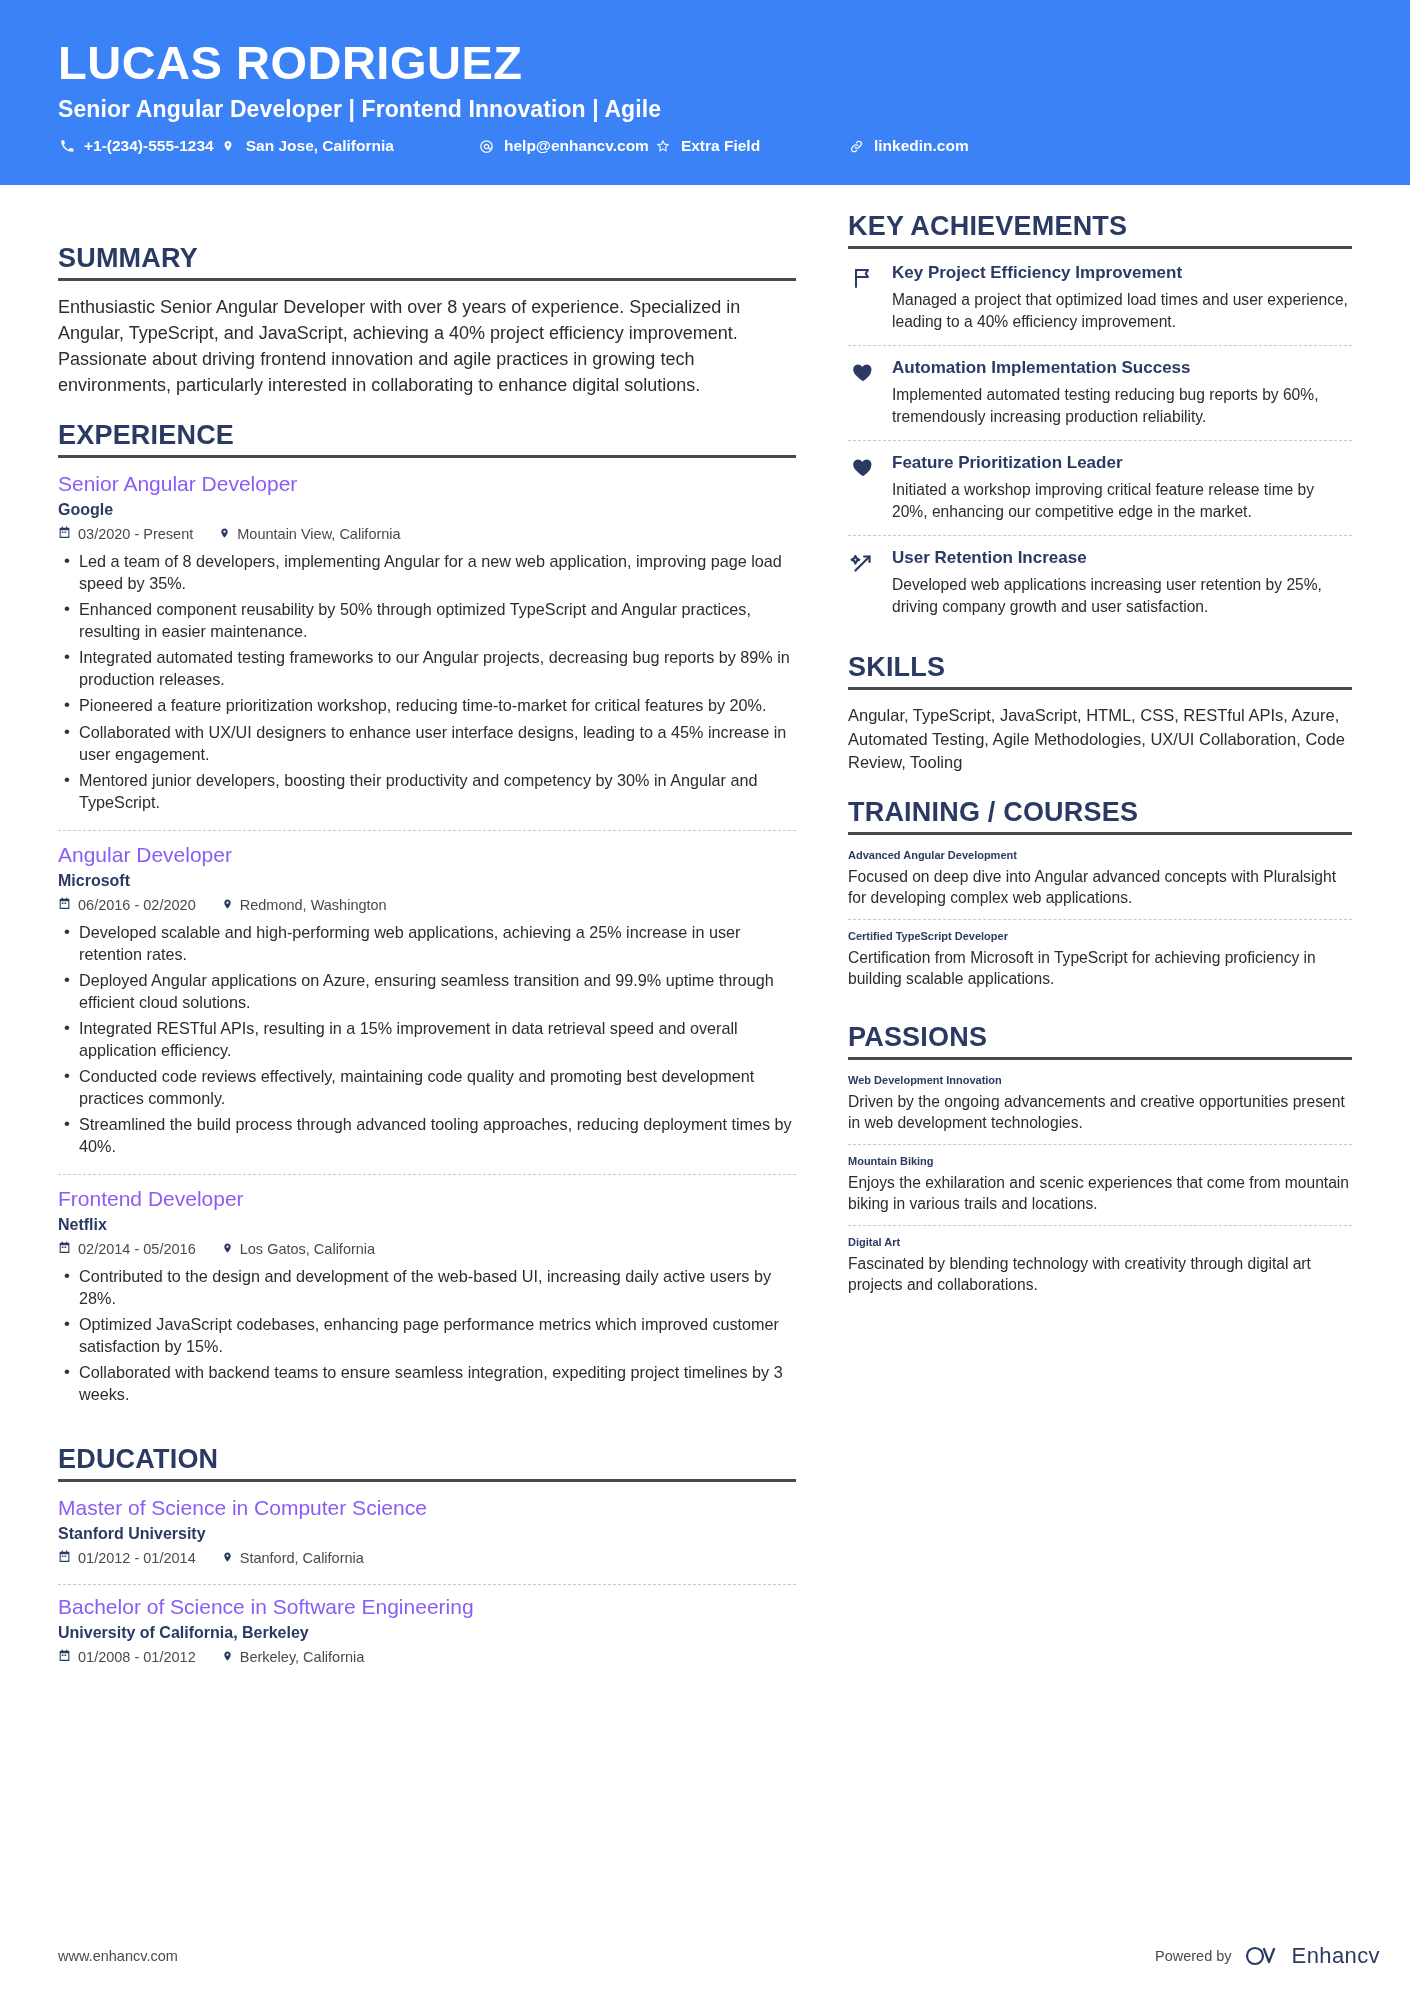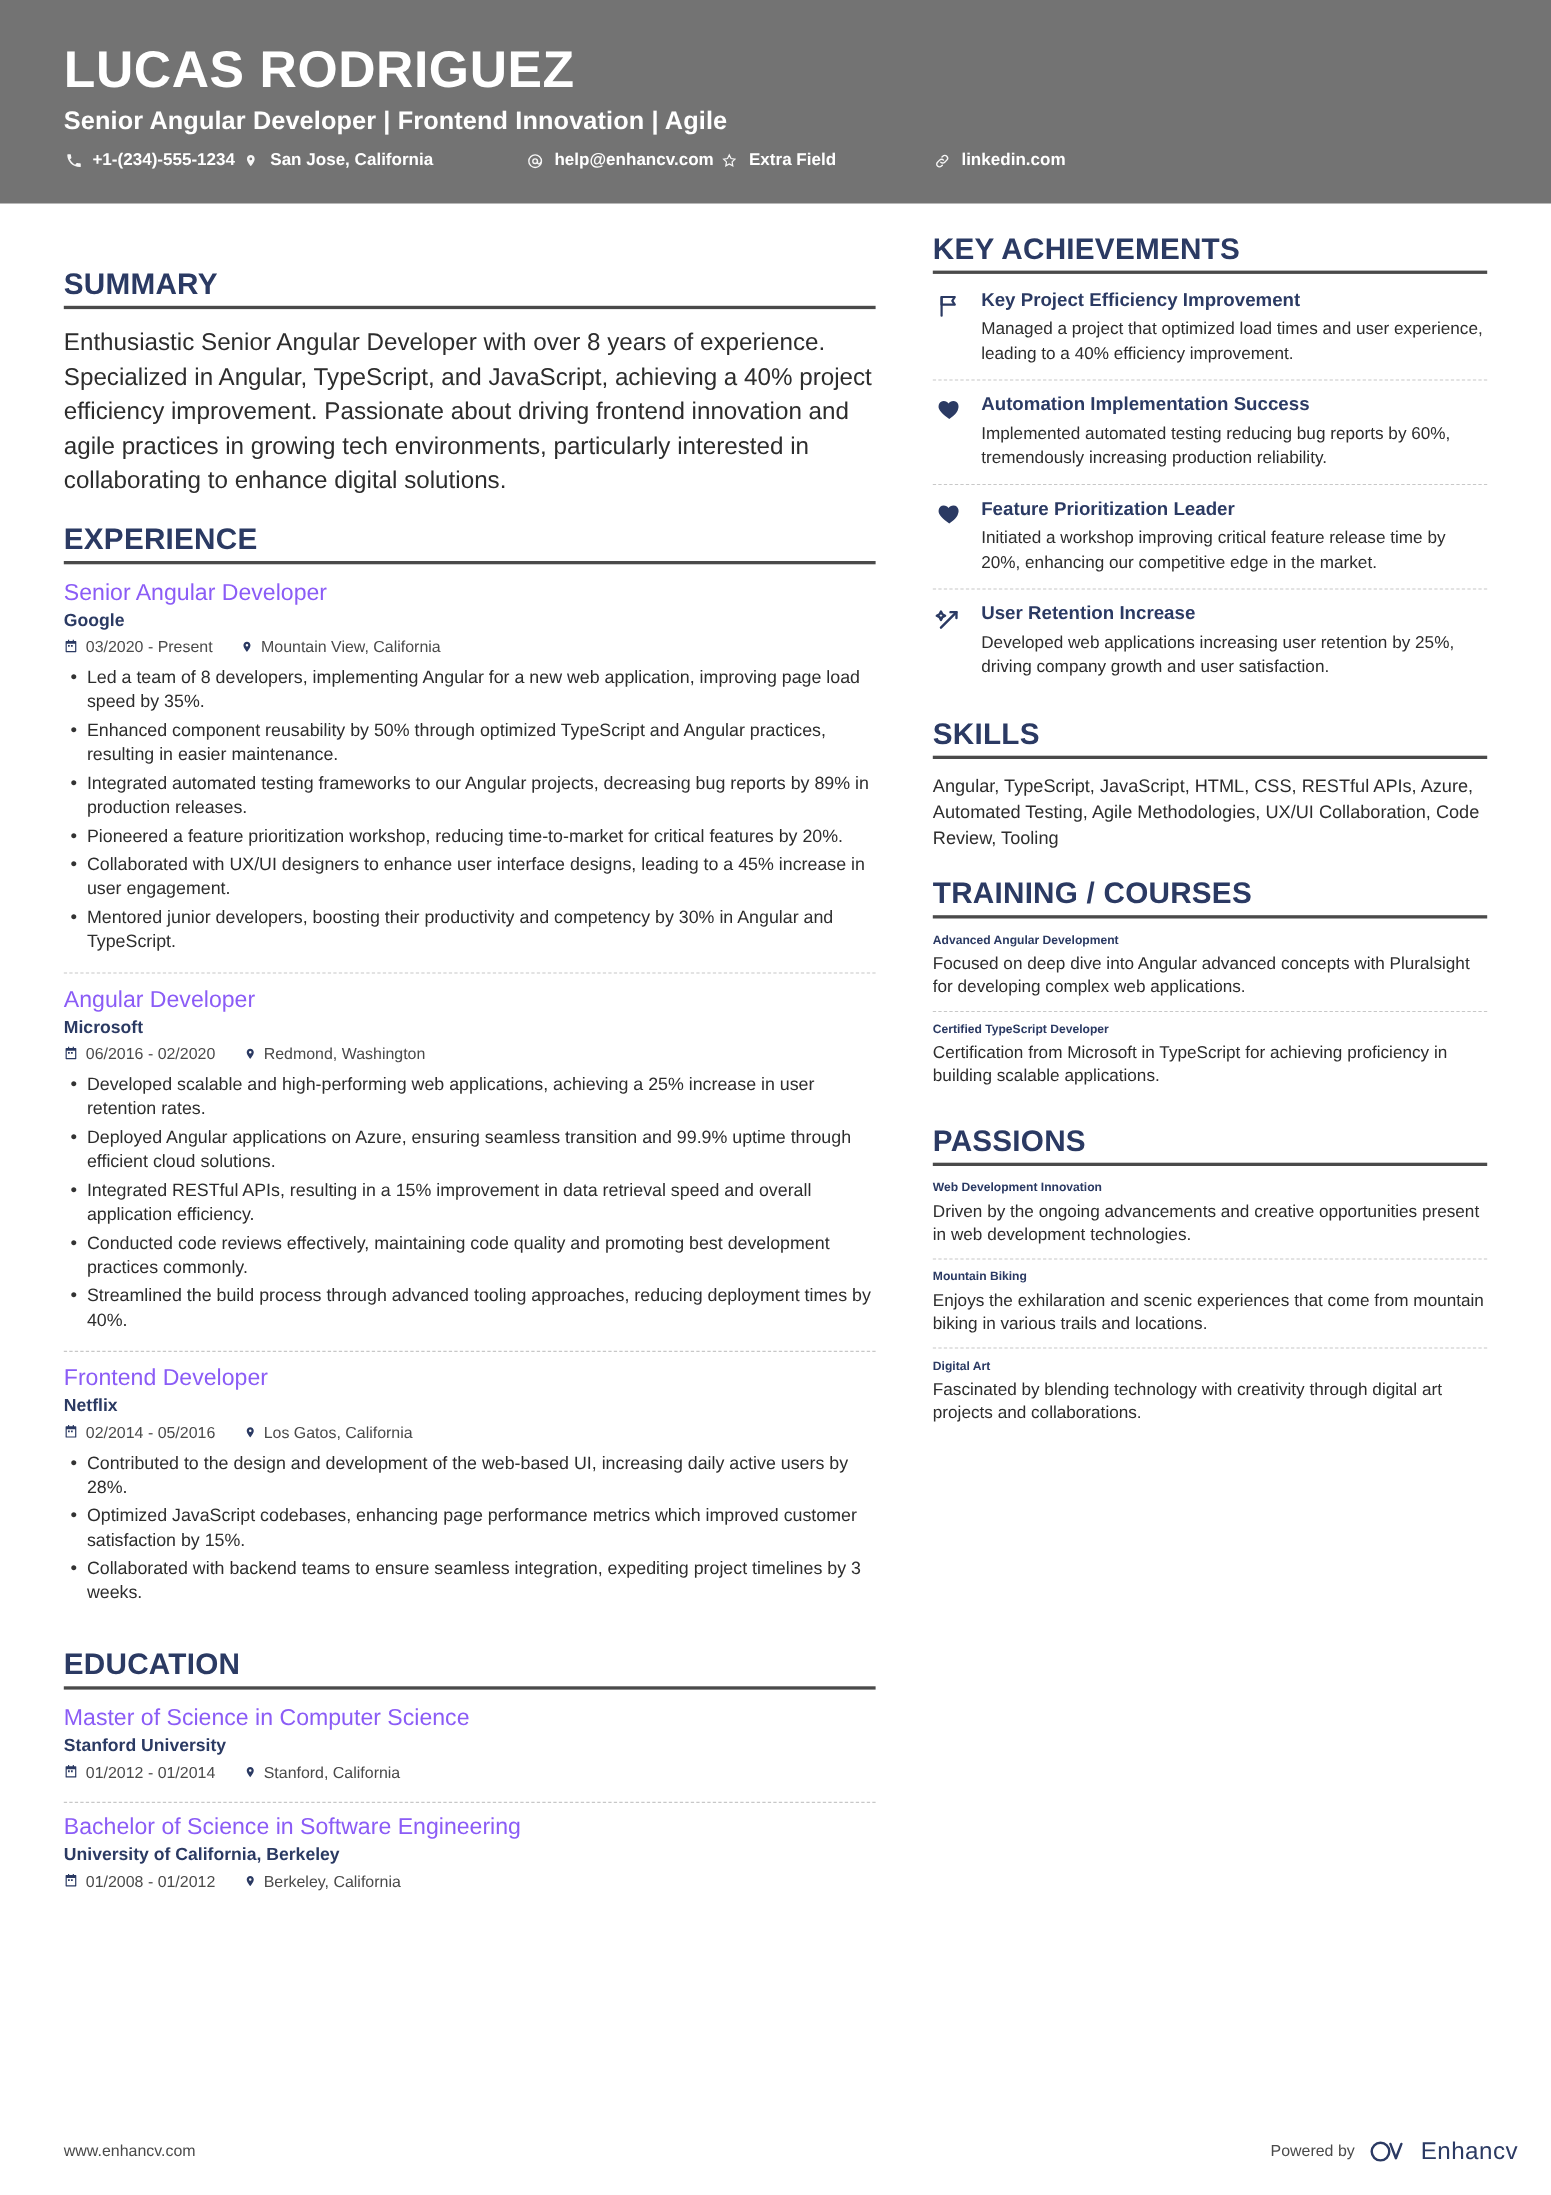--- a/index.html
+++ b/index.html
@@ -13,21 +13,21 @@
     width: 1410px;
     min-height: 1995px;
     position: relative;
     background: #fff;
     display: flex;
     flex-direction: column;
   }
 
   
   .header {
-    background: #737373;
+    background: #3b82f6;
     color: #ffffff;
     padding: 38px 58px 30px 58px;
     position: relative;
   }
   .name {
     font-size: 47px;
     font-weight: bold;
     letter-spacing: 0.5px;
     line-height: 1.05;
     margin-bottom: 9px;
@@ -74,21 +74,21 @@
     font-weight: bold;
     color: #2b3a63;
     letter-spacing: .2px;
     padding-bottom: 4px;
     border-bottom: 3px solid #4a4a4a;
     margin-bottom: 14px;
   }
   .sec { margin-bottom: 22px; }
 
   p.summary {
-    font-size: 22px;
+    font-size: 18px;
     line-height: 1.43;
     color: #2d2d2d;
   }
 
   
   .entry { padding-bottom: 13px; margin-bottom: 12px; border-bottom: 1px dashed #c8c8c8; }
   .entry.last { border-bottom: none; margin-bottom: 0; }
   .entry-title {
     font-size: 21px;
     color: #8b5cf6;

